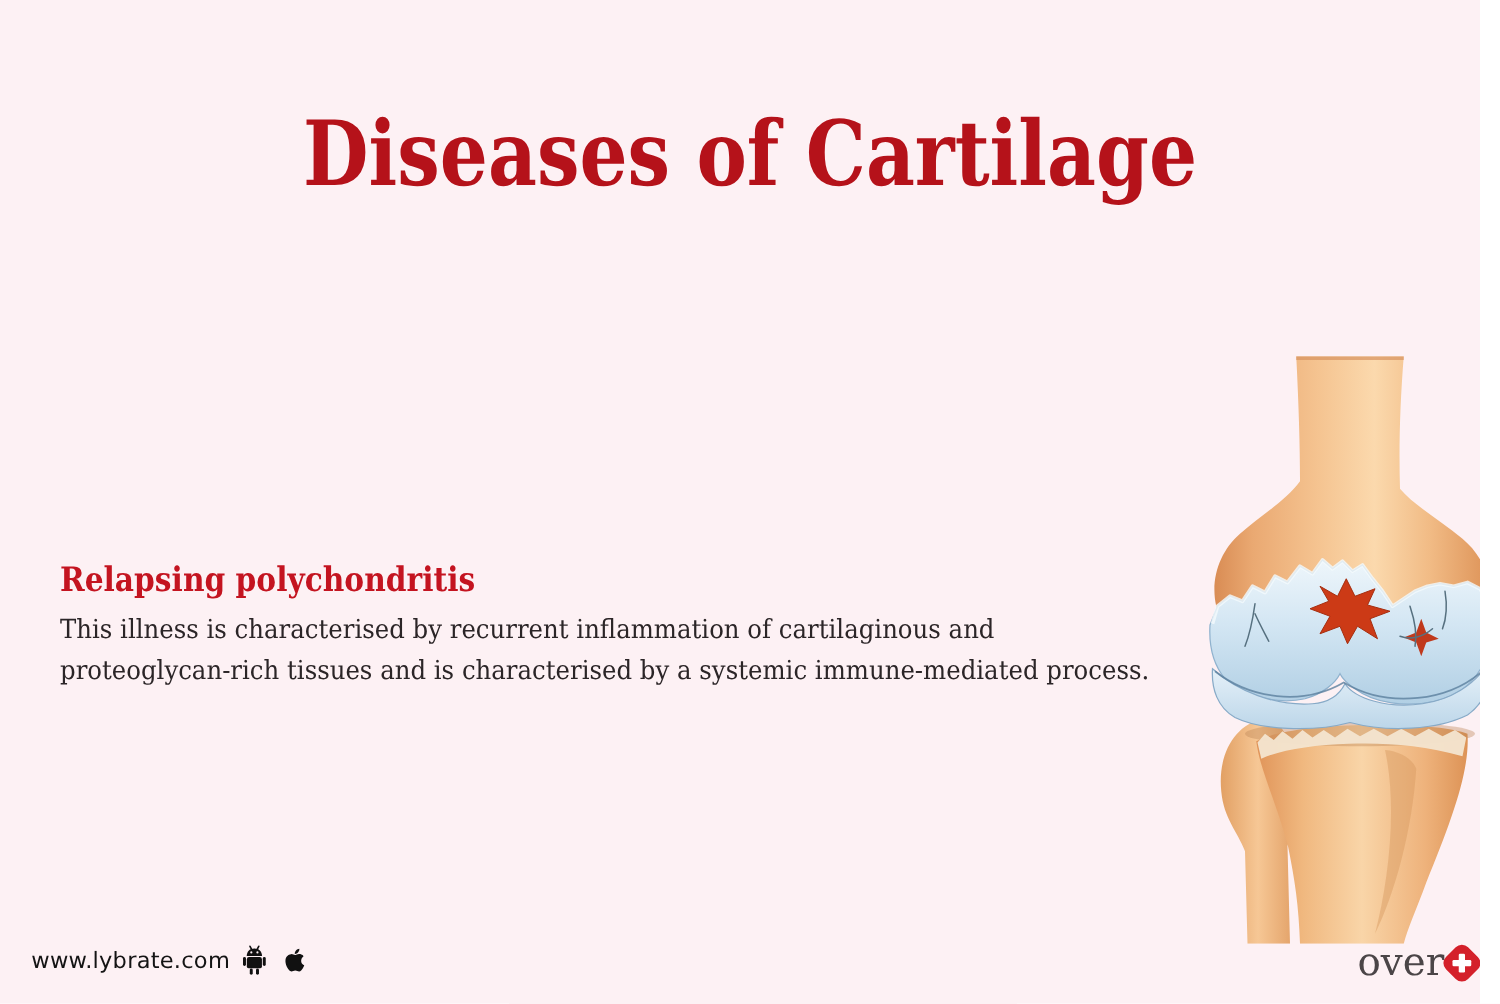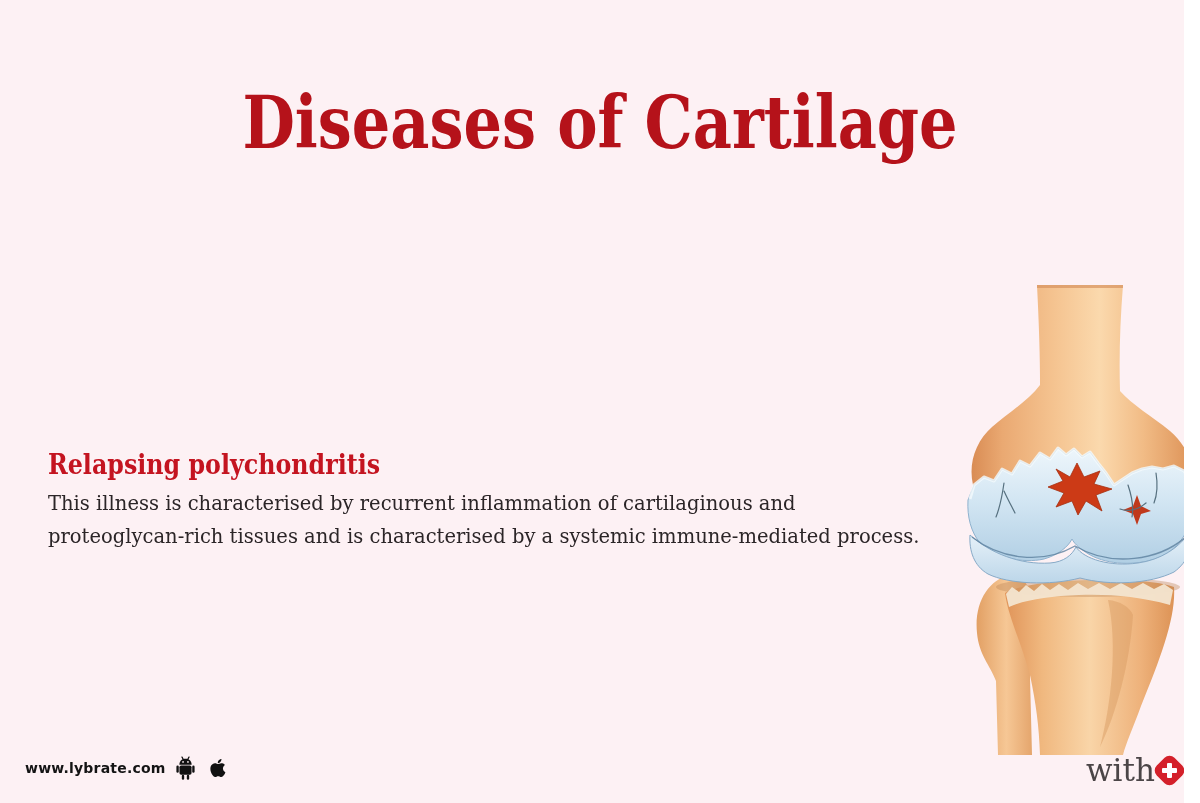--- a/index.html
+++ b/index.html
@@ -41,21 +41,21 @@
   #section-3{top:586px;}
   
   #knee{position:absolute;left:960px;top:285px;width:240px;height:470px;}
   
   #footer-left{
     position:absolute;left:25px;top:752px;height:32px;
     display:flex;align-items:center;gap:9px;
     font-family:"DejaVu Sans","Liberation Sans",sans-serif;
   }
   #website{
-    font-size:14px;font-weight:bold;color:#141414;letter-spacing:.2px;
+    font-size:18px;font-weight:normal;color:#141414;letter-spacing:.2px;
   }
   .store-icon{display:block;}
   
   #logo{
     position:absolute;left:1086px;top:750px;height:40px;
     display:flex;align-items:center;
     color:var(--logo_text,#4b4547);
     font-size:31px;line-height:40px;
   }
   #logo .badge{
@@ -171,20 +171,20 @@
         <rect x="7.8" y="21.8" width="2.7" height="5.6" rx="1.35"></rect>
         <rect x="13.5" y="21.8" width="2.7" height="5.6" rx="1.35"></rect>
       </g>
     </svg>
     <svg class="store-icon" width="23" height="26" viewBox="0 0 24 26">
       <path fill="#111" d="M18.7,13.6 c0,-2.4 2,-3.6 2.1,-3.7 c-1.1,-1.7 -2.9,-1.9 -3.5,-1.9 c-1.5,-0.2 -2.9,0.9 -3.7,0.9 c-0.8,0 -1.9,-0.9 -3.2,-0.8 c-1.6,0 -3.1,1 -4,2.4 c-1.7,2.9 -0.4,7.2 1.2,9.6 c0.8,1.2 1.8,2.5 3,2.4 c1.2,0 1.7,-0.8 3.2,-0.8 c1.5,0 1.9,0.8 3.2,0.8 c1.3,0 2.2,-1.2 3,-2.4 c0.9,-1.3 1.3,-2.6 1.3,-2.7 c0,0 -2.6,-1 -2.6,-3.8 z M16.2,6.6 c0.7,-0.8 1.1,-1.9 1,-3 c-1,0 -2.1,0.6 -2.8,1.4 c-0.6,0.7 -1.2,1.9 -1,3 c1.1,0.1 2.2,-0.6 2.8,-1.4 z"></path>
     </svg>
   </div>
 
   <div id="logo">
-    <span>with</span>
+    <span>over</span>
     <span class="badge">
         <span class="plus"></span>
       </span>
     <span>e</span>
   </div>
 
 </div>
 
 </body></html>

